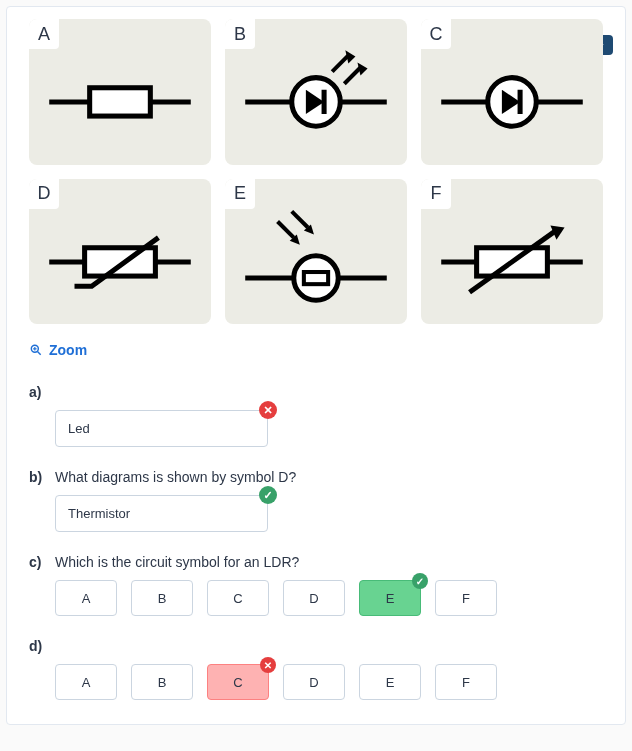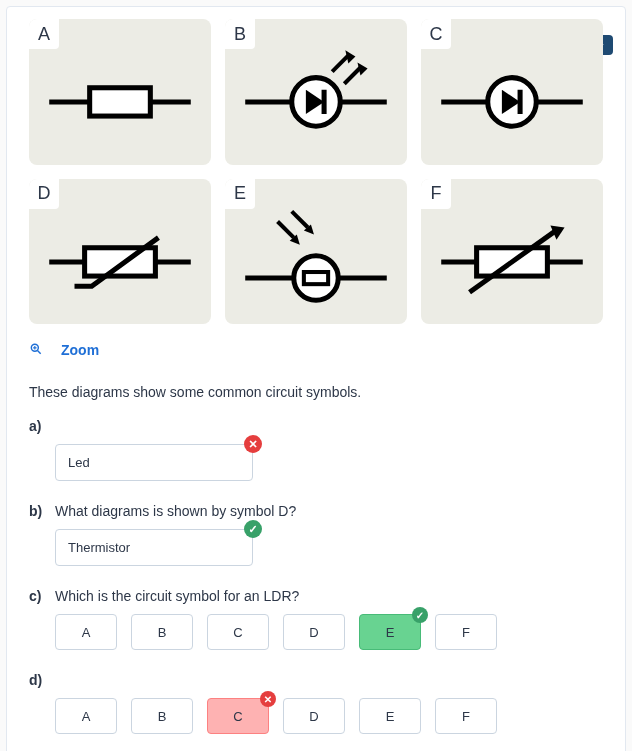--- a/index.html
+++ b/index.html
@@ -55,21 +55,22 @@
     align-items: center;
     justify-content: center;
     font-size: 18px;
     font-weight: 500;
     border-bottom-right-radius: 4px;
   }
   .diagram-cell svg { width: 100%; height: 100%; }
 
   .zoom-row {
     display: flex;
-    gap: 18px;
+    align-items: center;
+    gap: 6px;
     color: #1f6fd6;
     font-weight: 700;
     font-size: 14px;
     margin: 18px 0 26px 0;
     cursor: pointer;
   }
   .zoom-row svg { width: 14px; height: 14px; }
 
   .intro-text {
     font-size: 14px;
@@ -87,21 +88,21 @@
   .answer-input-wrap {
     position: relative;
     display: inline-block;
     margin-left: 26px;
   }
   .answer-input {
     border: 1px solid #cbd5e0;
     border-radius: 4px;
     padding: 10px 12px;
     font-size: 13px;
-    width: 198px;
+    width: 213px;
     color: #2d3748;
   }
   .feedback-icon {
     position: absolute;
     top: -9px;
     right: -9px;
     width: 18px;
     height: 18px;
     border-radius: 50%;
     display: flex;
@@ -226,21 +227,20 @@
   <div class="zoom-row">
     <svg viewBox="0 0 24 24">
       <circle cx="10" cy="10" r="6" fill="none" stroke="#1f6fd6" stroke-width="2.5"></circle>
       <line x1="14.5" y1="14.5" x2="20" y2="20" stroke="#1f6fd6" stroke-width="2.5"></line>
       <line x1="10" y1="7" x2="10" y2="13" stroke="#1f6fd6" stroke-width="2"></line>
       <line x1="7" y1="10" x2="13" y2="10" stroke="#1f6fd6" stroke-width="2"></line>
     </svg>
     <span>Zoom</span>
   </div>
 
-  <div class="intro-text">These diagrams show some common circuit symbols.</div>
 
   <div class="q-row">
     <div class="q-label">
       <span class="num">a)</span>
     </div>
     <div class="answer-input-wrap">
       <input class="answer-input" value="Led" style="">
       <div class="feedback-icon feedback-wrong">✕</div>
     </div>
   </div>

